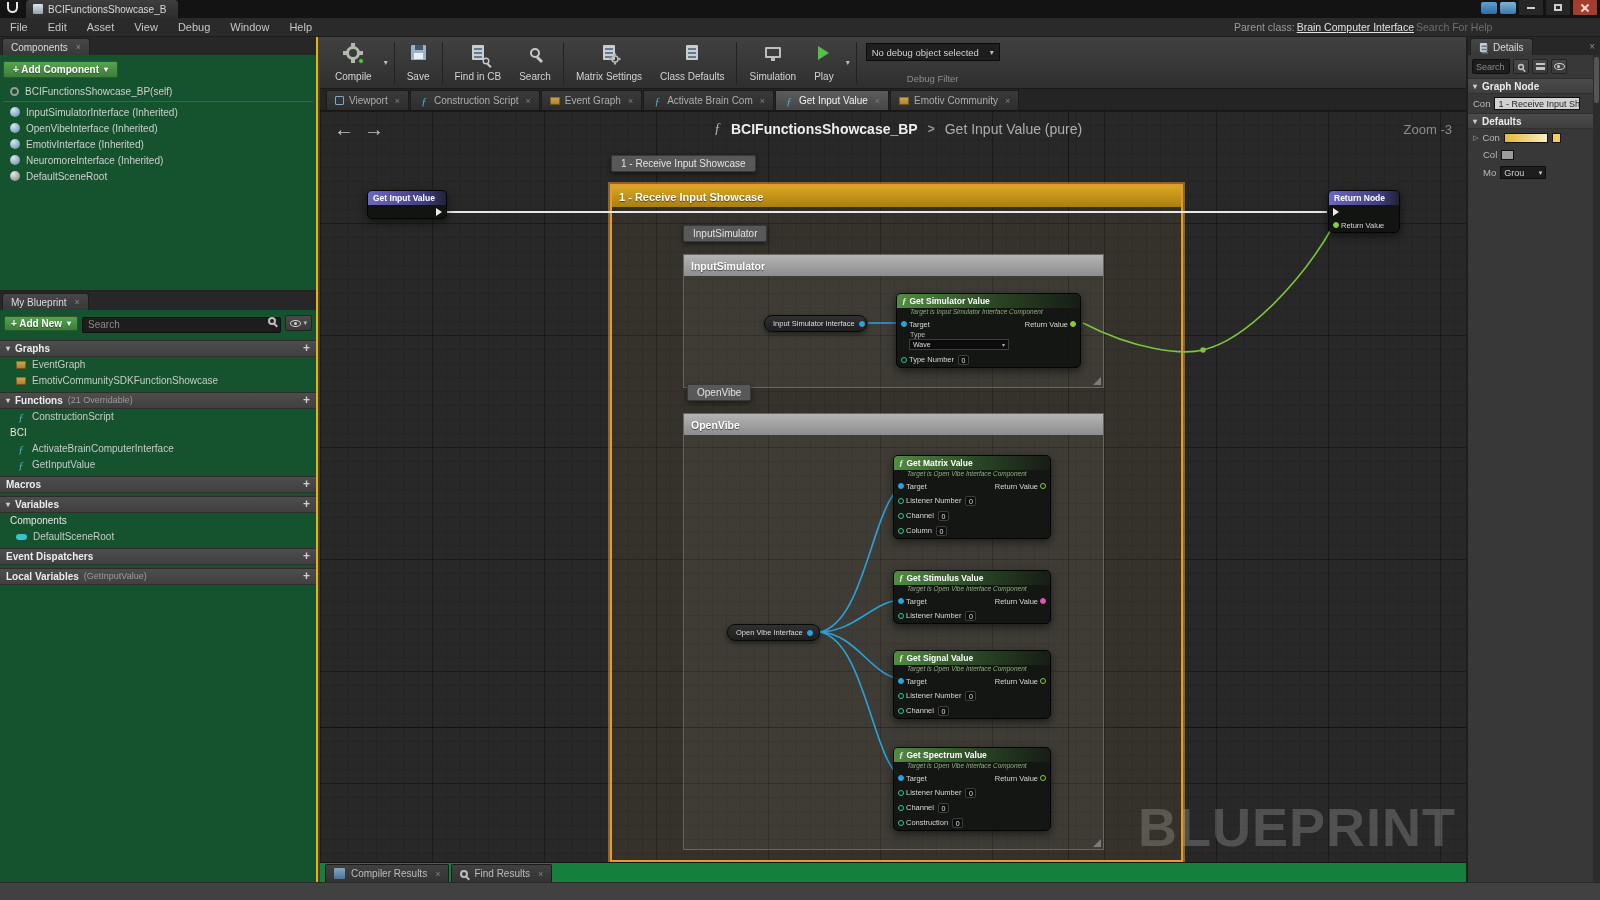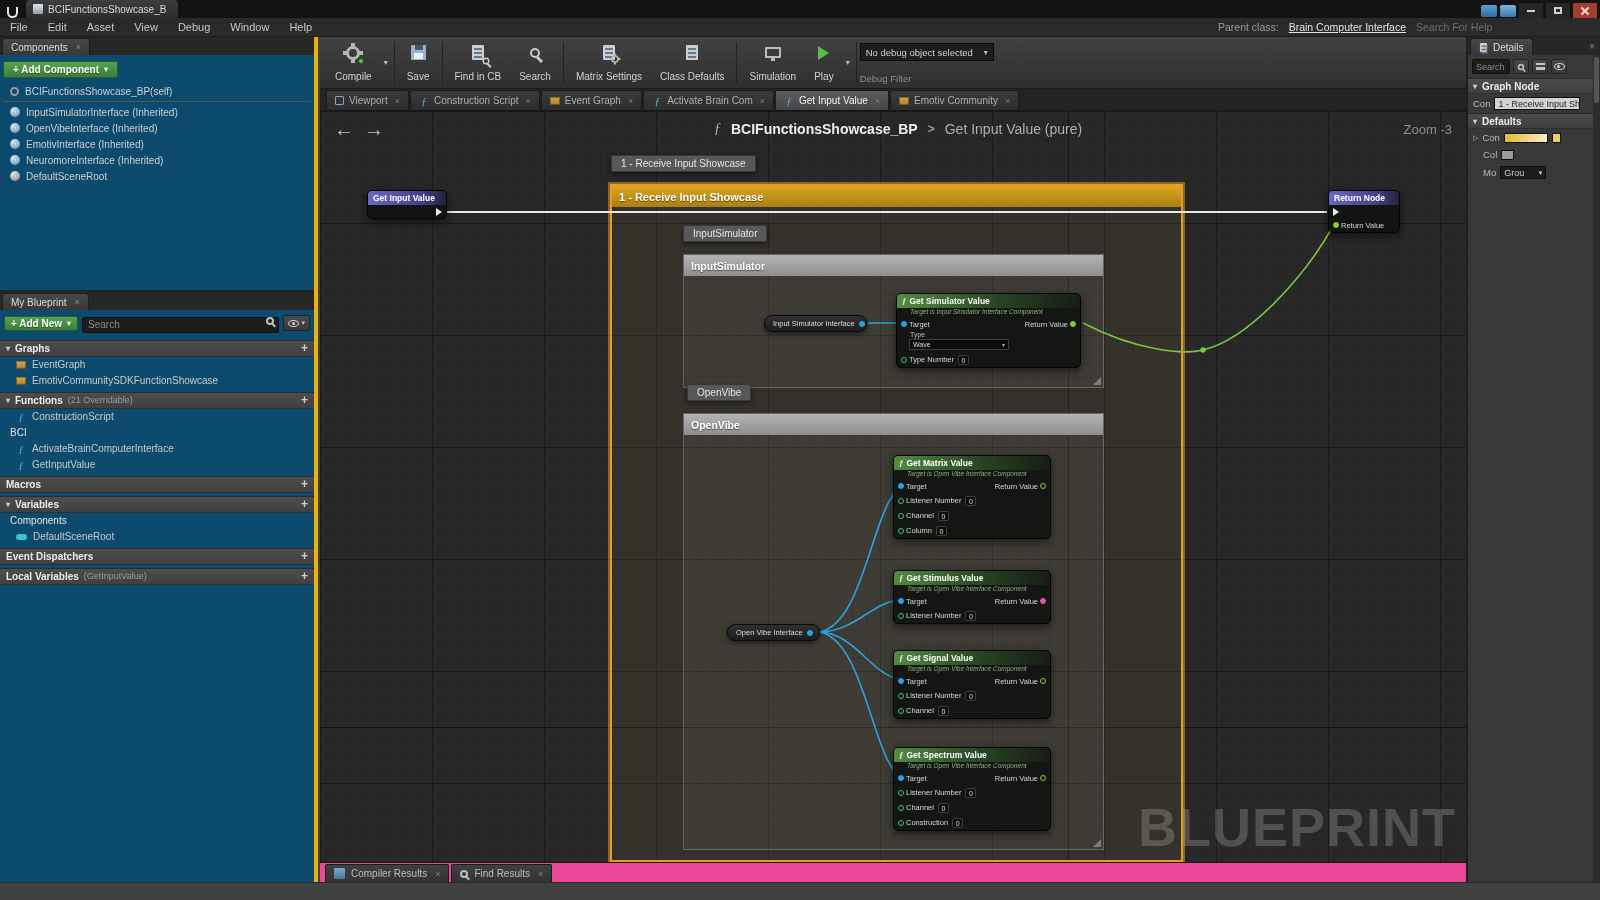--- a/index.html
+++ b/index.html
@@ -1,50 +1,50 @@
 <!DOCTYPE html>
 <html><head>
 <meta charset="utf-8">
 <style>
   *{margin:0;padding:0;box-sizing:border-box;font-family:"Liberation Sans",sans-serif;user-select:none}
   html,body{width:1600px;height:900px;overflow:hidden;background:#3f3f3f}
   #app{position:relative;width:1600px;height:900px;background:#3f3f3f;overflow:hidden;color:#c8c8c8}
 
   
-  #titlebar{position:absolute;left:0;top:0;width:1600px;height:18px;background:#131313;display:flex;align-items:flex-end;z-index:20}
+  #titlebar{position:absolute;left:0;top:0;width:1600px;height:18px;background:#131313;display:flex;align-items:flex-start;z-index:20}
   .ue-logo{width:11px;height:11px;margin:2px 8px 0 7px;border:2px solid #e6e6e6;border-top:none;border-radius:0 0 6px 6px}
   .doc-tab{height:18px;display:flex;align-items:center;gap:5px;padding:0 12px 0 7px;background:linear-gradient(#3e3e3e,#2c2c2c);border-radius:4px 4px 0 0;font-size:10px;color:#d8d8d8}
   .doc-tab-icon{width:10px;height:10px;background:linear-gradient(#dfe5ea,#8fa0ac);border-radius:1px}
   .tb-right{margin-left:auto;display:flex;align-items:center;gap:3px;padding-right:3px}
   .tb-mini{width:16px;height:12px;border-radius:2px}
   .tb-mini.a{background:linear-gradient(#5d9fd4,#2e6ba0)}
   .tb-mini.b{background:linear-gradient(#7fb3dd,#3a78ab)}
   .win-btn{width:24px;height:15px;display:flex;align-items:center;justify-content:center;position:relative;background:#262626;border-radius:1px}
   .win-btn .bar{width:8px;height:2px;background:#cfcfcf}
   .win-btn .box{width:8px;height:7px;border:2px solid #cfcfcf}
   .win-btn.close{background:#a33d2e}
   .win-btn .x1,.win-btn .x2{position:absolute;width:10px;height:2px;background:#f2d9d0;left:7px;top:6.5px}
   .win-btn .x1{transform:rotate(45deg)}.win-btn .x2{transform:rotate(-45deg)}
 
   
   #menubar{position:absolute;left:0;top:18px;width:1600px;height:19px;background:#2a2a2a;border-bottom:1px solid #1d1d1d;display:flex;align-items:center;font-size:11px;color:#c6c6c6;z-index:19}
   .menu-item{padding:0 10px;cursor:default}
-  .mb-right{margin-left:auto;display:flex;align-items:center;gap:10px;padding-right:16px;font-size:10.5px}
+  .mb-right{margin-left:auto;display:flex;align-items:center;gap:2px;padding-right:16px;font-size:10.5px}
   .parent-label{color:#9a9a9a}
   .parent-value{color:#e2e2e2;text-decoration:underline}
   .help-search{color:#6e6e6e;width:168px}
 
   
   .ptab-row{height:18px;background:#272727;display:flex;align-items:flex-end;padding-left:2px}
   .ptab{height:17px;display:flex;align-items:center;gap:5px;background:linear-gradient(#474747,#383838);padding:0 8px;font-size:10px;color:#dcdcdc;border-radius:3px 3px 0 0;border:1px solid #1e1e1e;border-bottom:none}
   .ptab .cl{color:#8a8a8a;font-size:9px;margin-left:3px}
   .panel-close{margin-left:auto;margin-right:5px;color:#8a8a8a;font-size:10px;align-self:center}
 
   
-  #left{position:absolute;left:0;top:37px;width:318px;height:845px;background:#0c4a6e;border-right:4px solid #eab308;z-index:10}
+  #left{position:absolute;left:0;top:37px;width:318px;height:845px;background:#14532d;border-right:2px solid #eab308;z-index:10}
   #components-panel{height:255px;border-bottom:2px solid #232323}
   .pbody{padding:4px 3px 0 3px}
   .btn-green{display:inline-flex;align-items:center;gap:5px;background:linear-gradient(#55a44f,#3c7d3a);border:1px solid #2b5a2a;border-radius:2px;color:#fff;font-weight:bold;font-size:10px;padding:2px 9px;text-shadow:0 1px 1px rgba(0,0,0,.4)}
   .btn-green .caret{font-size:8px}
   .crow{height:16px;display:flex;align-items:center;gap:6px;padding:0 7px;font-size:10px;color:#cfcfcf;white-space:nowrap}
   .crow.self{border-bottom:1px solid #555;margin-bottom:2px;padding-bottom:2px;height:19px}
   .ball{width:10px;height:10px;border-radius:50%;background:radial-gradient(circle at 35% 30%,#d6e7f0,#5c86a2);flex:none}
   .ball.gray{background:radial-gradient(circle at 35% 30%,#e8e8e8,#7b7b7b)}
   .ring{width:9px;height:9px;border-radius:50%;border:2px solid #9a9a9a;flex:none}
 
@@ -85,21 +85,21 @@
   .docic{width:12px;height:15px;background:#c9ced3;border-radius:1px;position:relative;flex:none}
   .docic::before{content:"";position:absolute;left:2px;top:3px;width:8px;height:2px;background:#68788a;box-shadow:0 4px 0 #68788a,0 8px 0 #68788a}
   .docic.small{transform:scale(.8)}
   .magbig{width:10px;height:10px;border:2.5px solid #c9c9c9;border-radius:50%;position:relative}
   .magbig::after{content:"";position:absolute;right:-5px;bottom:-5px;width:7px;height:3px;background:#c9c9c9;transform:rotate(45deg)}
   .combo{position:relative}
   .combo .ov{position:absolute;right:-7px;bottom:-4px;transform:scale(.7)}
   .monitor{width:16px;height:11px;border:2px solid #bdbdbd;border-radius:1px;position:relative}
   .monitor::after{content:"";position:absolute;left:4px;bottom:-5px;width:4px;height:3px;background:#bdbdbd}
   .playtri{width:0;height:0;border-top:7px solid transparent;border-bottom:7px solid transparent;border-left:11px solid #56bf4a}
-  .dbg-wrap{display:flex;flex-direction:column;gap:12px;margin-left:0;padding-top:2px}
+  .dbg-wrap{display:flex;flex-direction:column;align-items:center;gap:12px;margin-left:6px;padding-top:2px}
   .dbg{width:134px;height:18px;background:#1e1e1e;border:1px solid #0b0b0b;display:flex;align-items:center;justify-content:space-between;padding:0 5px;font-size:9.5px;color:#d2d2d2}
   .dbg .caret{font-size:8px;color:#bdbdbd}
   .dbg-filter{font-size:9.5px;color:#8d8d8d}
 
   #tabbar{position:absolute;left:0;top:52px;width:100%;height:22px;background:#242424;border-bottom:1px solid #161616;display:flex;align-items:flex-end;padding-left:6px}
   .gtab{height:20px;display:flex;align-items:center;gap:5px;padding:0 8px;background:linear-gradient(#3a3a3a,#2d2d2d);margin-right:1px;font-size:10px;color:#adadad;border:1px solid #1b1b1b;border-bottom:none;border-radius:2px 2px 0 0;white-space:nowrap}
   .gtab.active{background:linear-gradient(#5c5c5c,#454545);color:#f2f2f2}
   .gtab .cl{color:#7f7f7f;font-size:9px;margin-left:2px}
   .viewport-ic{width:9px;height:9px;border:1.5px solid #7fa6c4;border-radius:1px;flex:none}
 
@@ -147,21 +147,21 @@
   .pin.retg{border:1.5px solid #86cd3b;background:transparent}
   .pin.retg.filled{background:#86cd3b}
   .pin.pink{border:1.5px solid #e052b4;background:#e052b4}
   .execp{width:0;height:0;border-top:4px solid transparent;border-bottom:4px solid transparent;border-left:6px solid #ececec;flex:none}
   .numbox{min-width:11px;height:10px;line-height:9px;text-align:center;background:#0c0c0c;border:1px solid #3e3e3e;border-radius:2px;font-size:7px;color:#e2e2e2;padding:0 1px;margin-left:2px}
   .sp{flex:1}
   .pill{position:absolute;z-index:3;height:17px;background:linear-gradient(#303030,#1e1e1e);border:1px solid #090909;border-radius:8px;display:flex;align-items:center;gap:4px;padding:0 3px 0 8px;font-size:7.5px;color:#dadada;box-shadow:0 2px 5px rgba(0,0,0,.5);white-space:nowrap}
   .watermark{position:absolute;right:10px;bottom:4px;z-index:1;font-size:54px;font-weight:bold;letter-spacing:1px;color:rgba(190,190,190,.28)}
 
   
-  #bottombar{position:absolute;left:0;top:825px;width:100%;height:20px;background:#ec4899;display:flex;align-items:flex-end;padding-left:5px;border-top:1px solid #161616}
+  #bottombar{position:absolute;left:0;top:825px;width:100%;height:20px;background:#15803d;display:flex;align-items:flex-end;padding-left:5px;border-top:1px solid #161616}
   .btab{height:18px;display:flex;align-items:center;gap:6px;padding:0 8px;background:linear-gradient(#404040,#333);border:1px solid #1b1b1b;border-bottom:none;border-radius:2px 2px 0 0;font-size:10px;color:#bcbcbc;margin-right:2px;white-space:nowrap}
   .btab .cl{color:#828282;font-size:9px;margin-left:2px}
   .hammer{width:11px;height:11px;background:linear-gradient(#7fa8c8,#4a7398);border-radius:1px;flex:none}
 
   
   #right{position:absolute;left:1466px;top:37px;width:134px;height:845px;background:#383838;border-left:2px solid #1e1e1e;font-size:10px;z-index:10}
   .dsearch-row{display:flex;align-items:center;gap:3px;padding:4px 4px}
   .dsearch{width:38px;height:15px;background:#1d1d1d;border:1px solid #0f0f0f;border-radius:2px;color:#cfcfcf;font-size:9px;padding:0 3px;outline:none}
   .dsearch::placeholder{color:#8a8a8a}
   .dbtn{width:16px;height:15px;background:linear-gradient(#484848,#393939);border:1px solid #232323;border-radius:2px;display:flex;align-items:center;justify-content:center}

